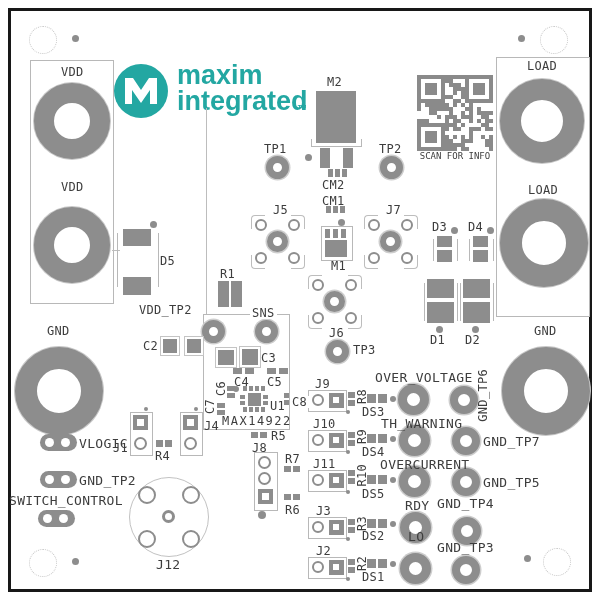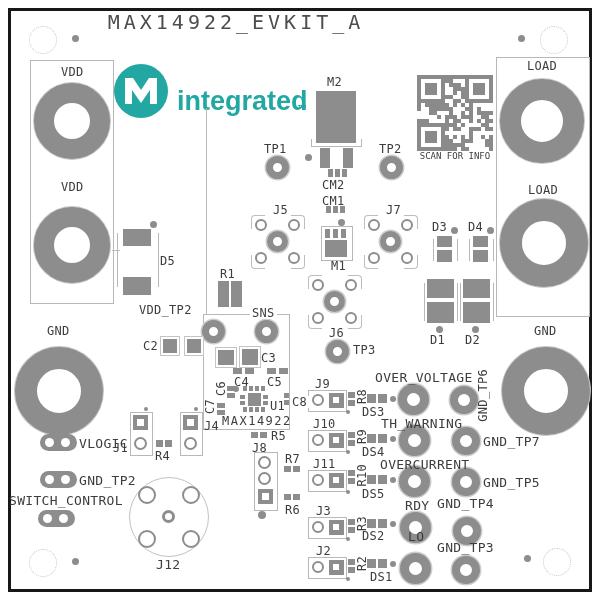--- a/index.html
+++ b/index.html
@@ -45,37 +45,37 @@
   .ck.bl{left:0;bottom:0;border-left-width:1px;border-bottom-width:1px;border-bottom-left-radius:4px}
   .ck.br{right:0;bottom:0;border-right-width:1px;border-bottom-width:1px;border-bottom-right-radius:4px}
   .logo-word{position:absolute;font-family:"Liberation Sans",sans-serif;font-weight:600;line-height:1}
 </style>
 </head>
 <body>
 
 <div id="stage">
   <div class="frame"></div>
 
-  <div class="title">MAX14922_EVKIT_A</div>
 
   <div class="mhole" style="left:29px;top:26px;width:26px;height:26px"></div>
   <div class="mhole" style="left:540px;top:26px;width:26px;height:26px"></div>
   <div class="mhole" style="left:29px;top:549px;width:26px;height:26px"></div>
   <div class="mhole" style="left:543px;top:548px;width:26px;height:26px"></div>
   <div class="dot" style="left:72px;top:35px;width:7px;height:7px"></div>
   <div class="dot" style="left:518px;top:35px;width:7px;height:7px"></div>
   <div class="dot" style="left:72px;top:558px;width:7px;height:7px"></div>
   <div class="dot" style="left:524px;top:555px;width:7px;height:7px"></div>
 
   <div style="position:absolute;left:113px;top:63px;width:56px;height:56px">
     <svg width="56" height="56" viewBox="0 0 56 56">
       <circle cx="28" cy="28" r="27" fill="#23a7a2"></circle>
       <path d="M12 41 V15 h8 l8 12 8-12 h8 v26 h-7 V27 l-9 13 -9-13 v14 z" fill="#ffffff"></path>
     </svg>
   </div>
+  <div class="logo-word" style="left:177px;top:62px;font-size:27px;color:#23a7a2">maxim</div>
   <div class="logo-word" style="left:177px;top:88px;font-size:27px;color:#23a7a2">integrated</div>
   <div class="logo-word" style="left:297px;top:104px;font-size:10px;color:#23a7a2">™</div>
 
   <div class="box" style="left:30px;top:60px;width:82px;height:242px"></div>
   <i class="lbl" style="left:61px;top:66px">VDD</i>
   <div class="donut" style="left:34px;top:83px;width:36px;height:36px;border-width:20px"></div>
   <i class="lbl" style="left:61px;top:181px">VDD</i>
   <div class="donut" style="left:34px;top:207px;width:36px;height:36px;border-width:20px"></div>
   <div class="line" style="left:112px;top:250px;width:8px;height:1px"></div>
   <div class="line" style="left:206px;top:108px;width:1px;height:206px"></div>
@@ -584,21 +584,21 @@
   <div class="pad" style="left:378px;top:475px;width:9px;height:9px"></div>
   <div class="dot" style="left:390px;top:477px;width:6px;height:6px"></div>
   <i class="lbl" style="left:362px;top:488px">DS5</i>
   <div class="pad" style="left:367px;top:519px;width:9px;height:9px"></div>
   <div class="pad" style="left:378px;top:519px;width:9px;height:9px"></div>
   <div class="dot" style="left:390px;top:521px;width:6px;height:6px"></div>
   <i class="lbl" style="left:362px;top:530px">DS2</i>
   <div class="pad" style="left:367px;top:559px;width:9px;height:9px"></div>
   <div class="pad" style="left:378px;top:559px;width:9px;height:9px"></div>
   <div class="dot" style="left:390px;top:561px;width:6px;height:6px"></div>
-  <i class="lbl" style="left:370px;top:571px">DS1</i>
+  <i class="lbl" style="left:362px;top:571px">DS1</i>
 
   <i class="lbl net" style="left:375px;top:371px">OVER_VOLTAGE</i>
   <div class="tp" style="left:398px;top:384px;width:13px;height:13px;border-width:9px"></div>
   <div class="tp" style="left:450px;top:386px;width:12px;height:12px;border-width:8px"></div>
   <i class="vlbl" style="left:477px;top:369px">GND_TP6</i>
 
   <i class="lbl net" style="left:381px;top:417px">TH_WARNING</i>
   <div class="tp" style="left:399px;top:425px;width:13px;height:13px;border-width:9px"></div>
   <div class="tp" style="left:452px;top:427px;width:12px;height:12px;border-width:8px"></div>
   <i class="lbl net" style="left:483px;top:435px">GND_TP7</i>

